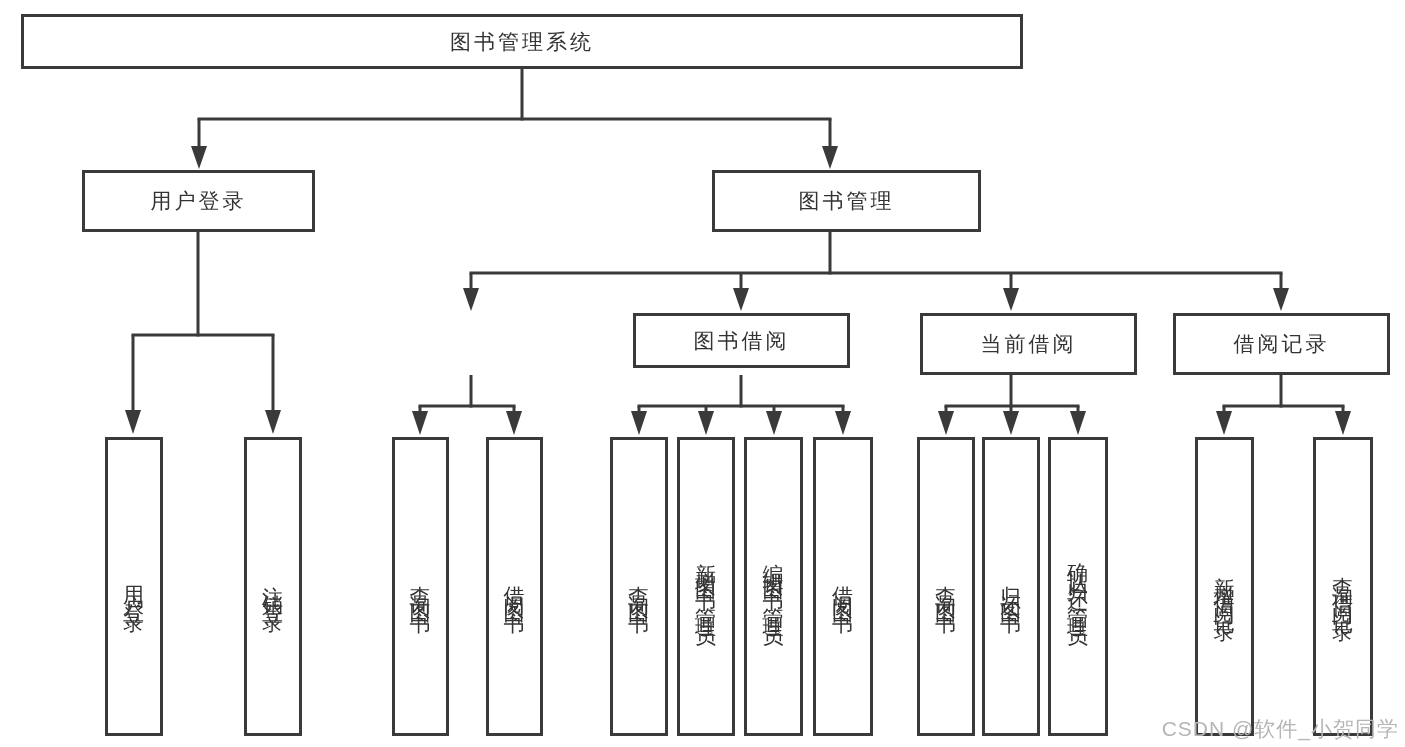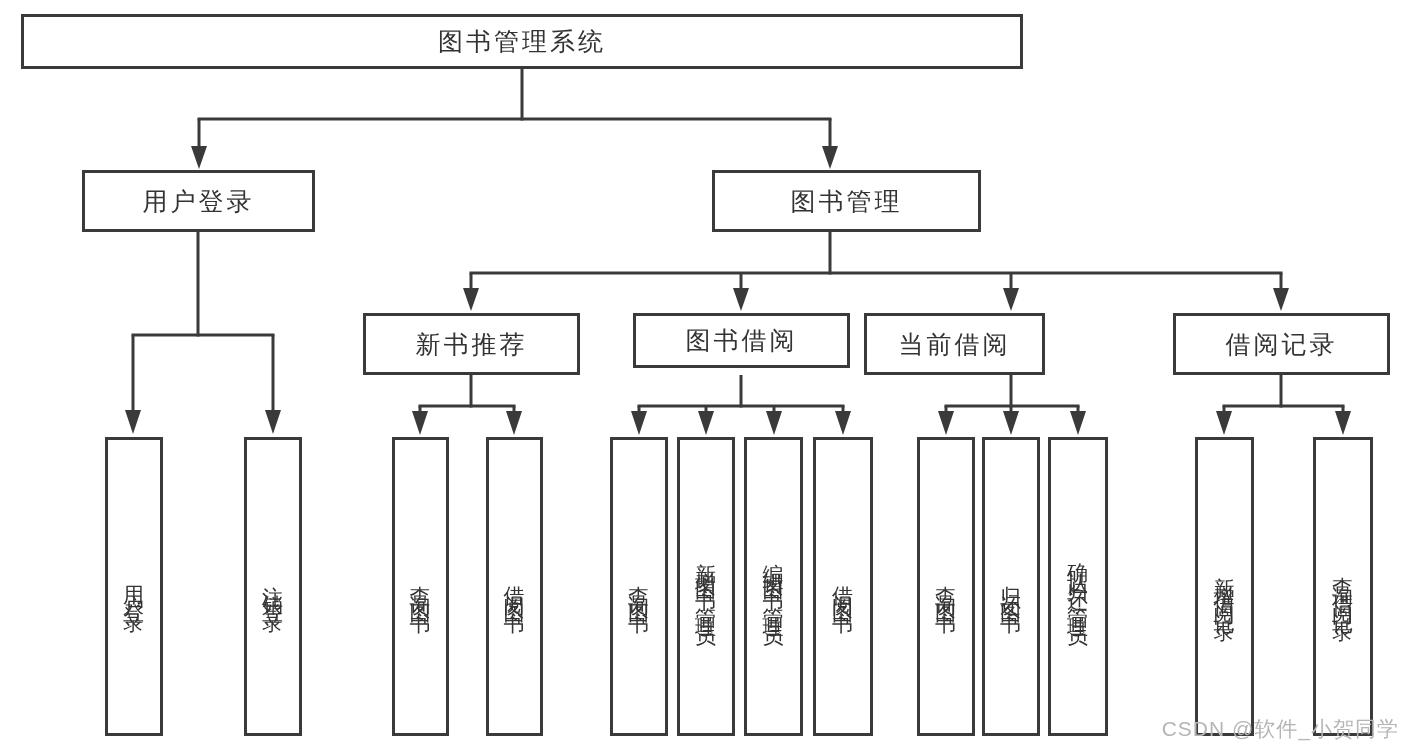--- a/index.html
+++ b/index.html
@@ -26,21 +26,21 @@
     box-sizing: border-box;
     border: 3px solid #3a3a3a;
     background: #ffffff;
     display: flex;
     align-items: center;
     justify-content: center;
     color: #333333;
     text-align: center;
   }
   .box.h {
-    font-size: 25px;
+    font-size: 21px;
     letter-spacing: 3px;
   }
   .box.v {
     top: 437px;
     width: 58px;
     height: 299px;
     writing-mode: vertical-rl;
     font-size: 21px;
     letter-spacing: 9px;
     line-height: 1;
@@ -141,27 +141,24 @@
     <span>图书管理系统</span>
   </div>
 
   <div class="box h" style="left:82px;top:170px;width:233px;height:62px">
     <span>用户登录</span>
   </div>
   <div class="box h" style="left:712px;top:170px;width:269px;height:62px">
     <span>图书管理</span>
   </div>
 
-  <div class="box h" style="left:363px;top:313px;width:217px;height:62px">
-    <span>新书推荐</span>
-  </div>
   <div class="box h" style="left:633px;top:313px;width:217px;height:55px">
     <span>图书借阅</span>
   </div>
-  <div class="box h" style="left:864px;top:313px;width:181px;height:62px">
+  <div class="box h" style="left:920px;top:313px;width:217px;height:62px">
     <span>当前借阅</span>
   </div>
   <div class="box h" style="left:1173px;top:313px;width:217px;height:62px">
     <span>借阅记录</span>
   </div>
 
   <div class="box v" style="left:105px">
     <span>用户登录</span>
   </div>
   <div class="box v" style="left:244px">

